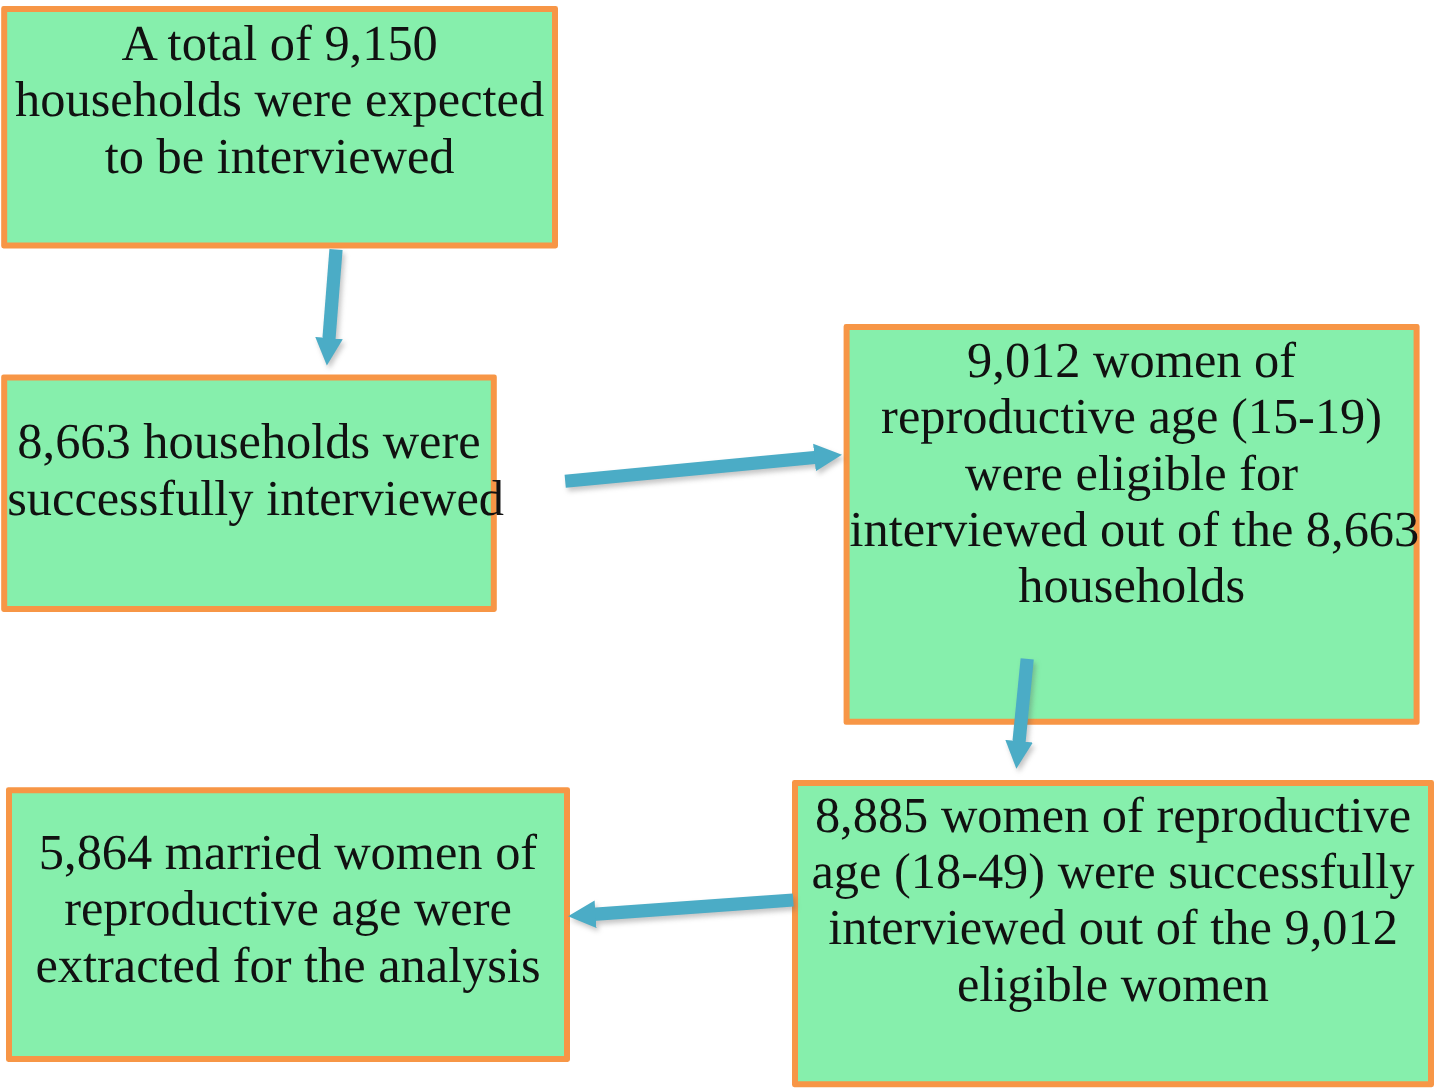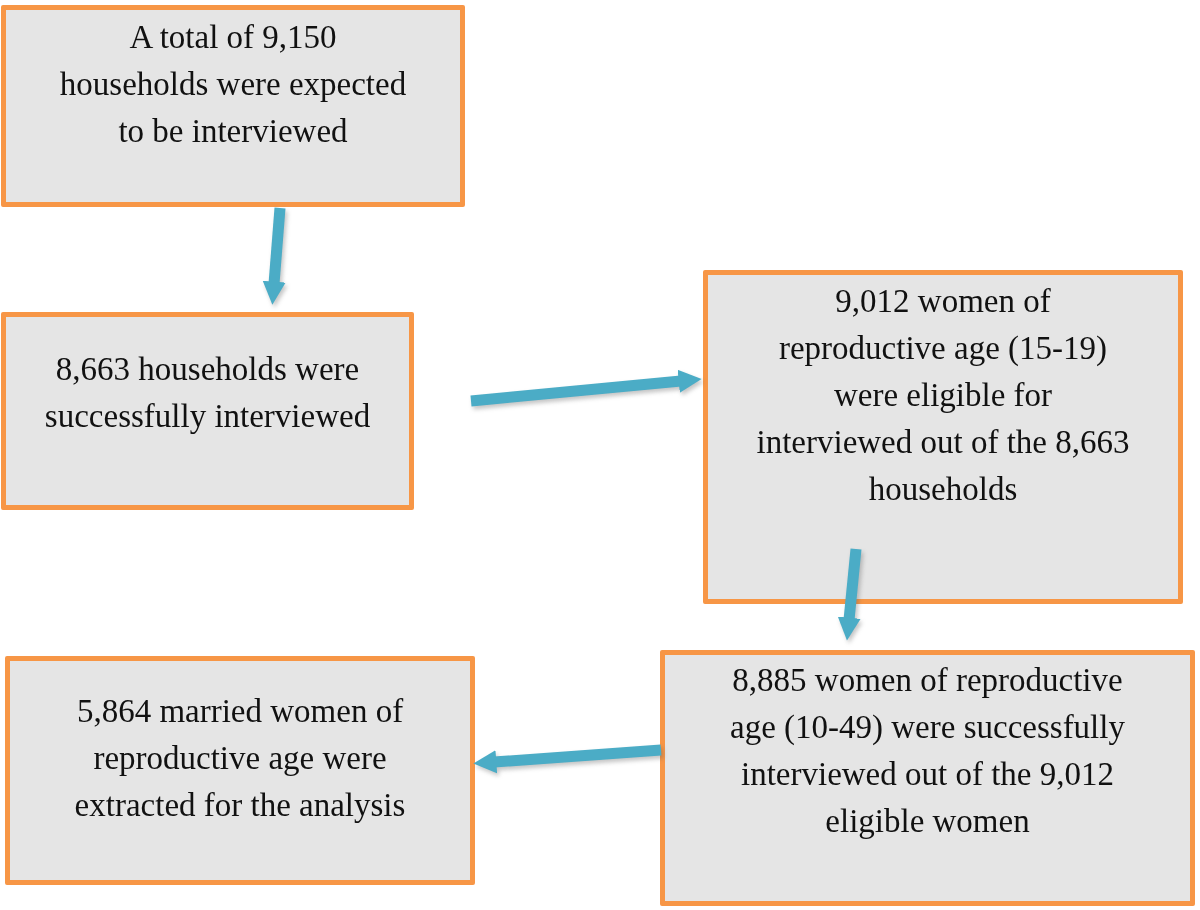--- a/index.html
+++ b/index.html
@@ -14,23 +14,23 @@
     width:1200px;height:910px;
     background:var(--color-background);
     overflow:hidden;
     font-family:"Liberation Serif","DejaVu Serif",serif;
   }
   .flow-box{
     position:absolute;
     box-sizing:border-box;
     border:5px solid var(--color-box-border);
     border-radius:2px;
-    background:#e5e5e5;
+    background:#86efac;
     color:var(--color-text);
-    font-size:33px;
+    font-size:42px;
     line-height:47px;
     text-align:center;
   }
   .flow-box .box-text{
     display:block;
     white-space:pre; 
   }
   
   .box-1{left:1px;  top:5px;   width:464px; height:202px; padding-top:4px;}
   .box-2{left:1px;  top:312px; width:413px; height:198px; padding-top:29px;}
@@ -69,21 +69,21 @@
   <div class="flow-box box-3">
     <span class="box-text">9,012 women of
 reproductive age (15-19)
 were eligible for
 interviewed out of the 8,663
 households</span>
   </div>
 
   <div class="flow-box box-4">
     <span class="box-text">8,885 women of reproductive
-age (10-49) were successfully
+age (18-49) were successfully
 interviewed out of the 9,012
 eligible women</span>
   </div>
 
   <div class="flow-box box-5">
     <span class="box-text">5,864 married women of
 reproductive age were
 extracted for the analysis</span>
   </div>
 

